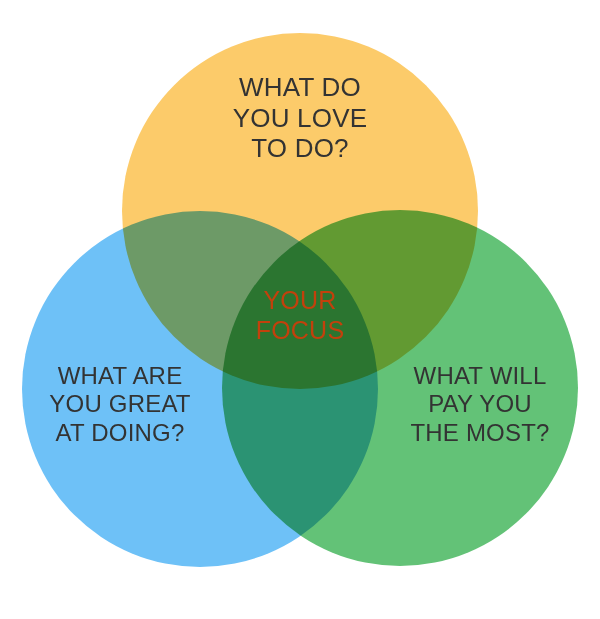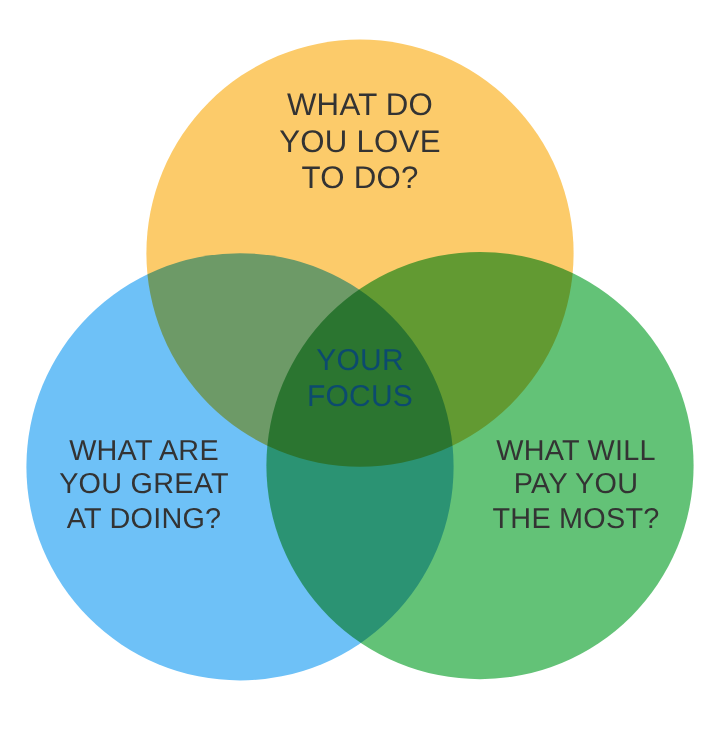--- a/index.html
+++ b/index.html
@@ -79,16 +79,16 @@
 TO DO?</div>
 
   <div class="venn-label" id="label-pay" style="color: rgb(51, 51, 51);">WHAT WILL
 PAY YOU
 THE MOST?</div>
 
   <div class="venn-label" id="label-great" style="color: rgb(51, 51, 51);">WHAT ARE
 YOU GREAT
 AT DOING?</div>
 
-  <div class="venn-label" id="label-focus" style="color: #0c4a6e;">YOUR
+  <div class="venn-label" id="label-focus" style="color: #c2410c;">YOUR
 FOCUS</div>
 
 </div>
 
 </body></html>

